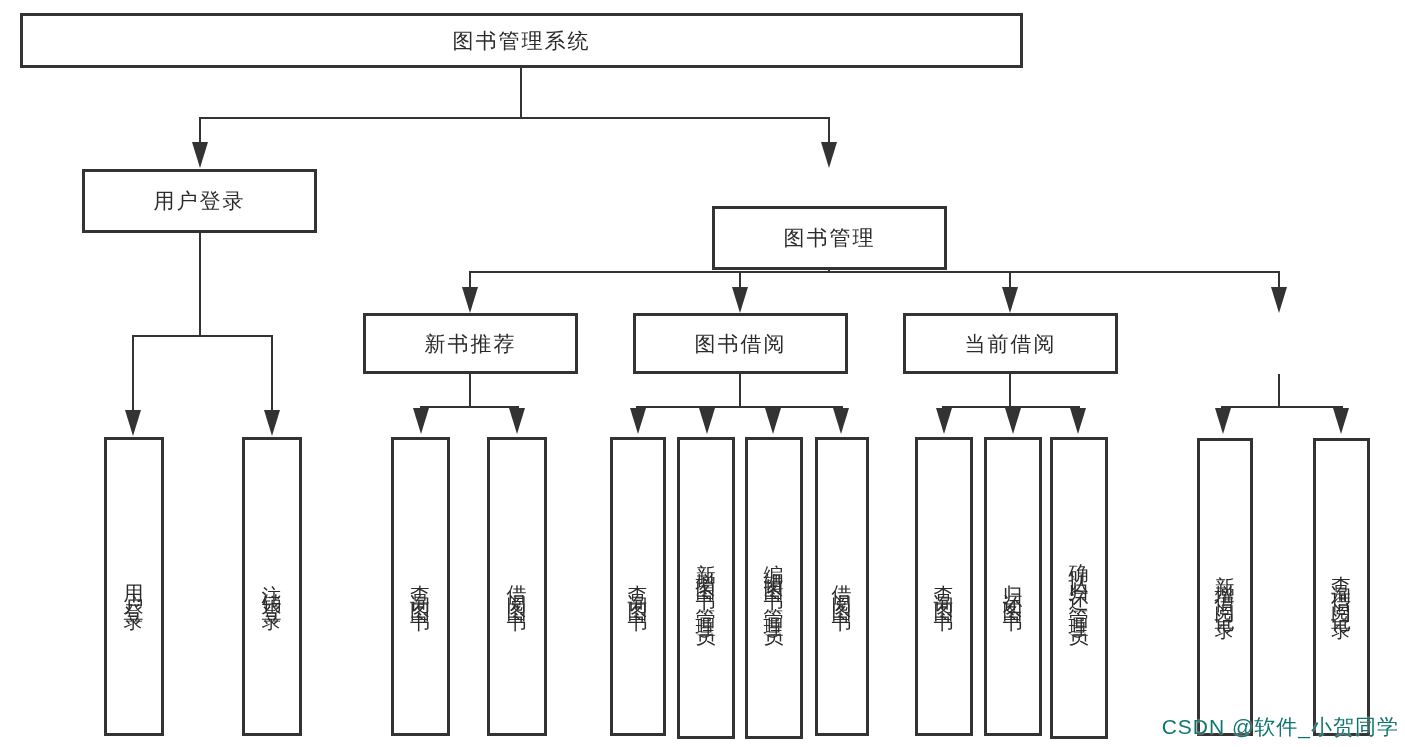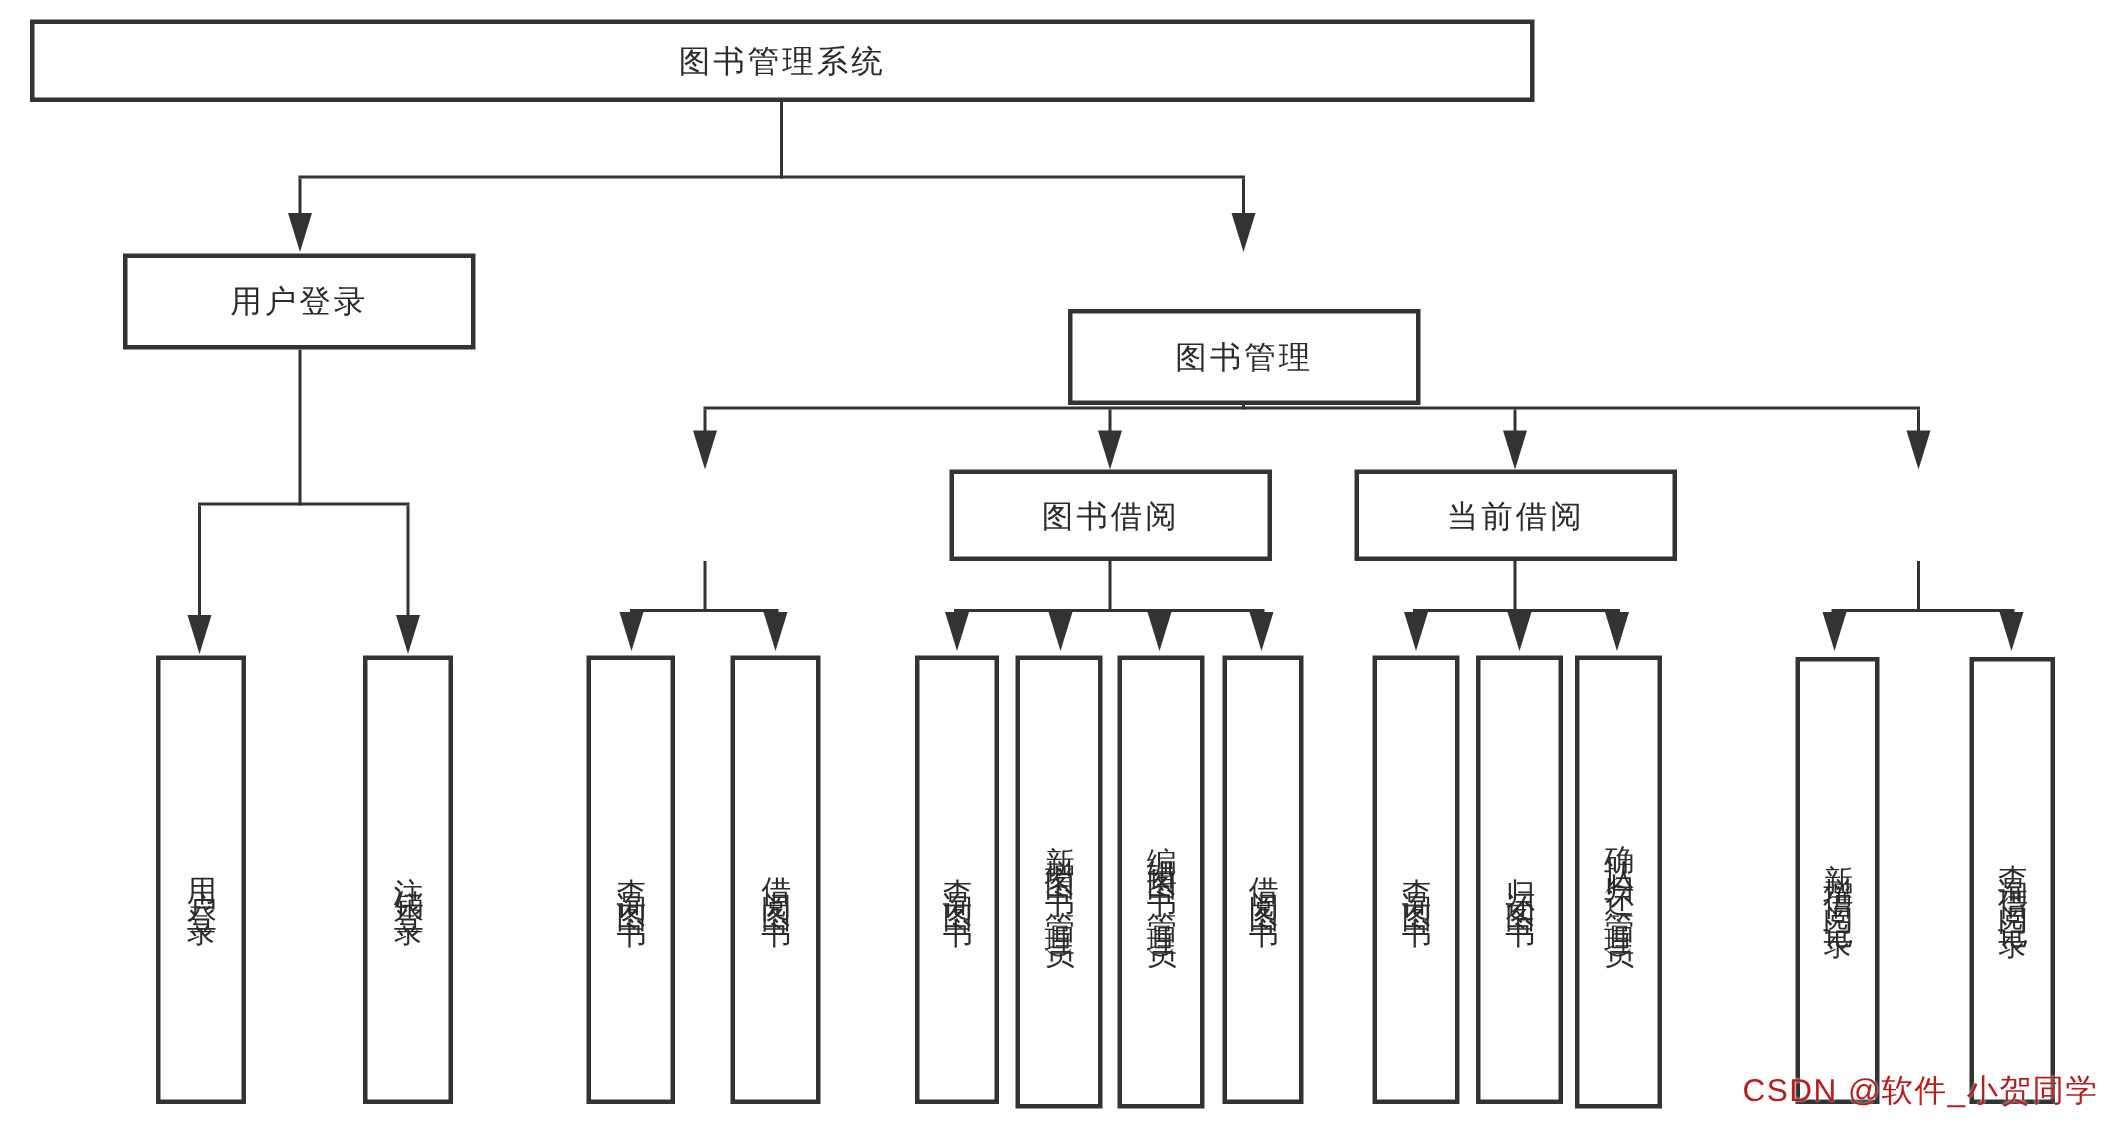--- a/index.html
+++ b/index.html
@@ -52,21 +52,21 @@
     border-left: 8px solid transparent;
     border-right: 8px solid transparent;
     border-top: 26px solid #333333;
     z-index: 1;
   }
   .watermark {
     position: absolute;
     right: 6px;
     bottom: 6px;
     font-size: 21px;
-    color: #b91c1c;
+    color: #0f766e;
     letter-spacing: 1px;
     z-index: 3;
     text-shadow: 0 0 2px #ffffff;
   }
 </style>
 </head>
 <body>
 
 <div id="canvas">
 
@@ -74,20 +74,23 @@
     <span>图书管理系统</span>
   </div>
 
   <div class="node" style="left:82px; top:169px; width:235px; height:64px;">
     <span>用户登录</span>
   </div>
   <div class="node" style="left:712px; top:169px; width:235px; height:64px;margin-top:37px;">
     <span>图书管理</span>
   </div>
 
+  <div class="node" style="left:363px; top:313px; width:215px; height:61px;">
+    <span>新书推荐</span>
+  </div>
   <div class="node" style="left:633px; top:313px; width:215px; height:61px;">
     <span>图书借阅</span>
   </div>
   <div class="node" style="left:903px; top:313px; width:215px; height:61px;">
     <span>当前借阅</span>
   </div>
 
   <div class="leaf" style="left:104px; top:437px; width:60px; height:299px;">
     <span>用户登录</span>
   </div>

